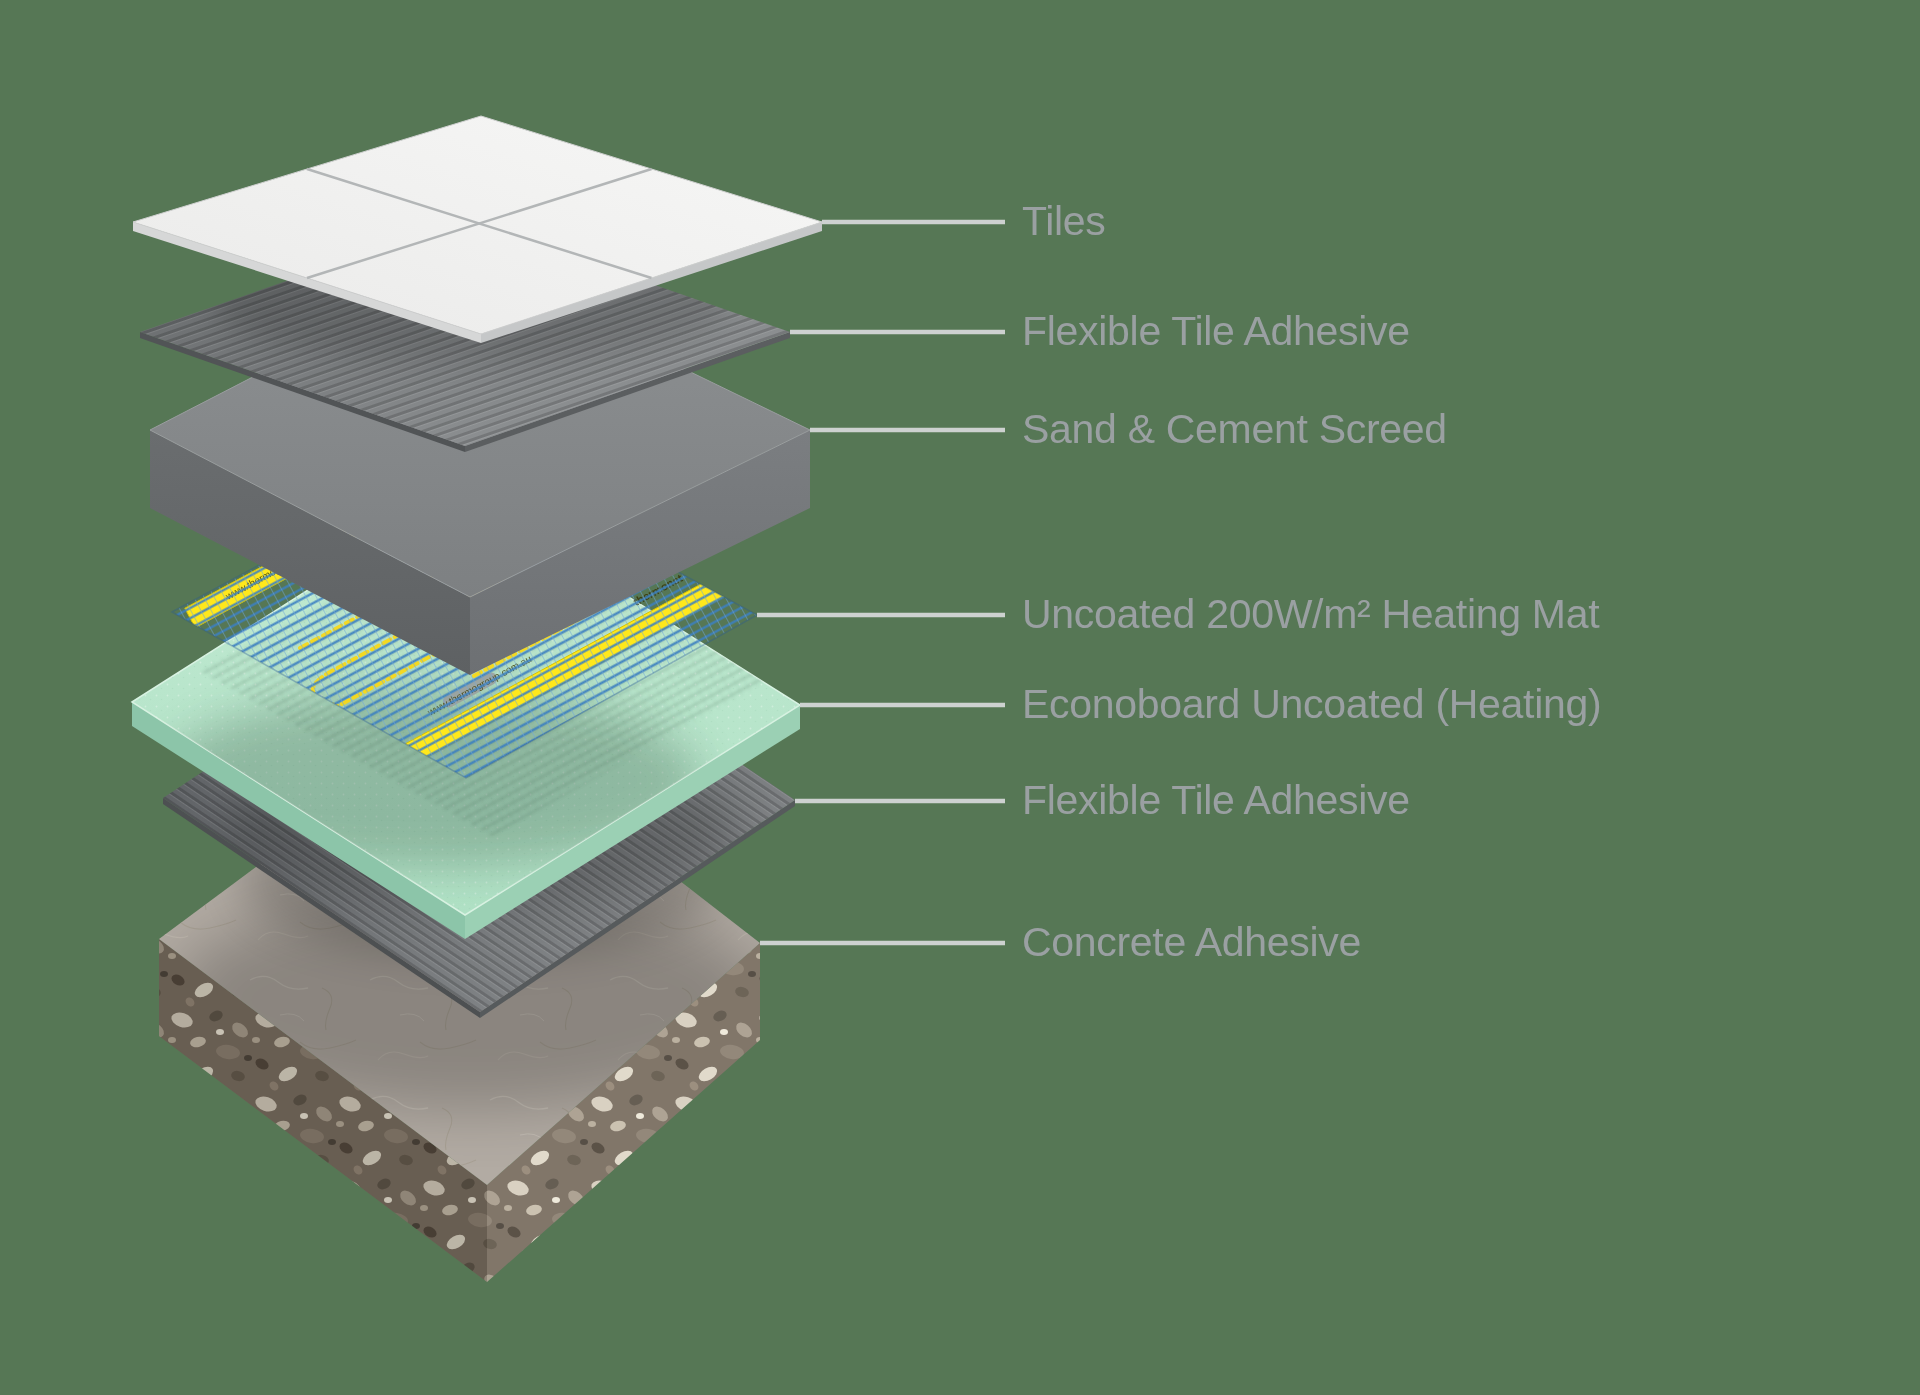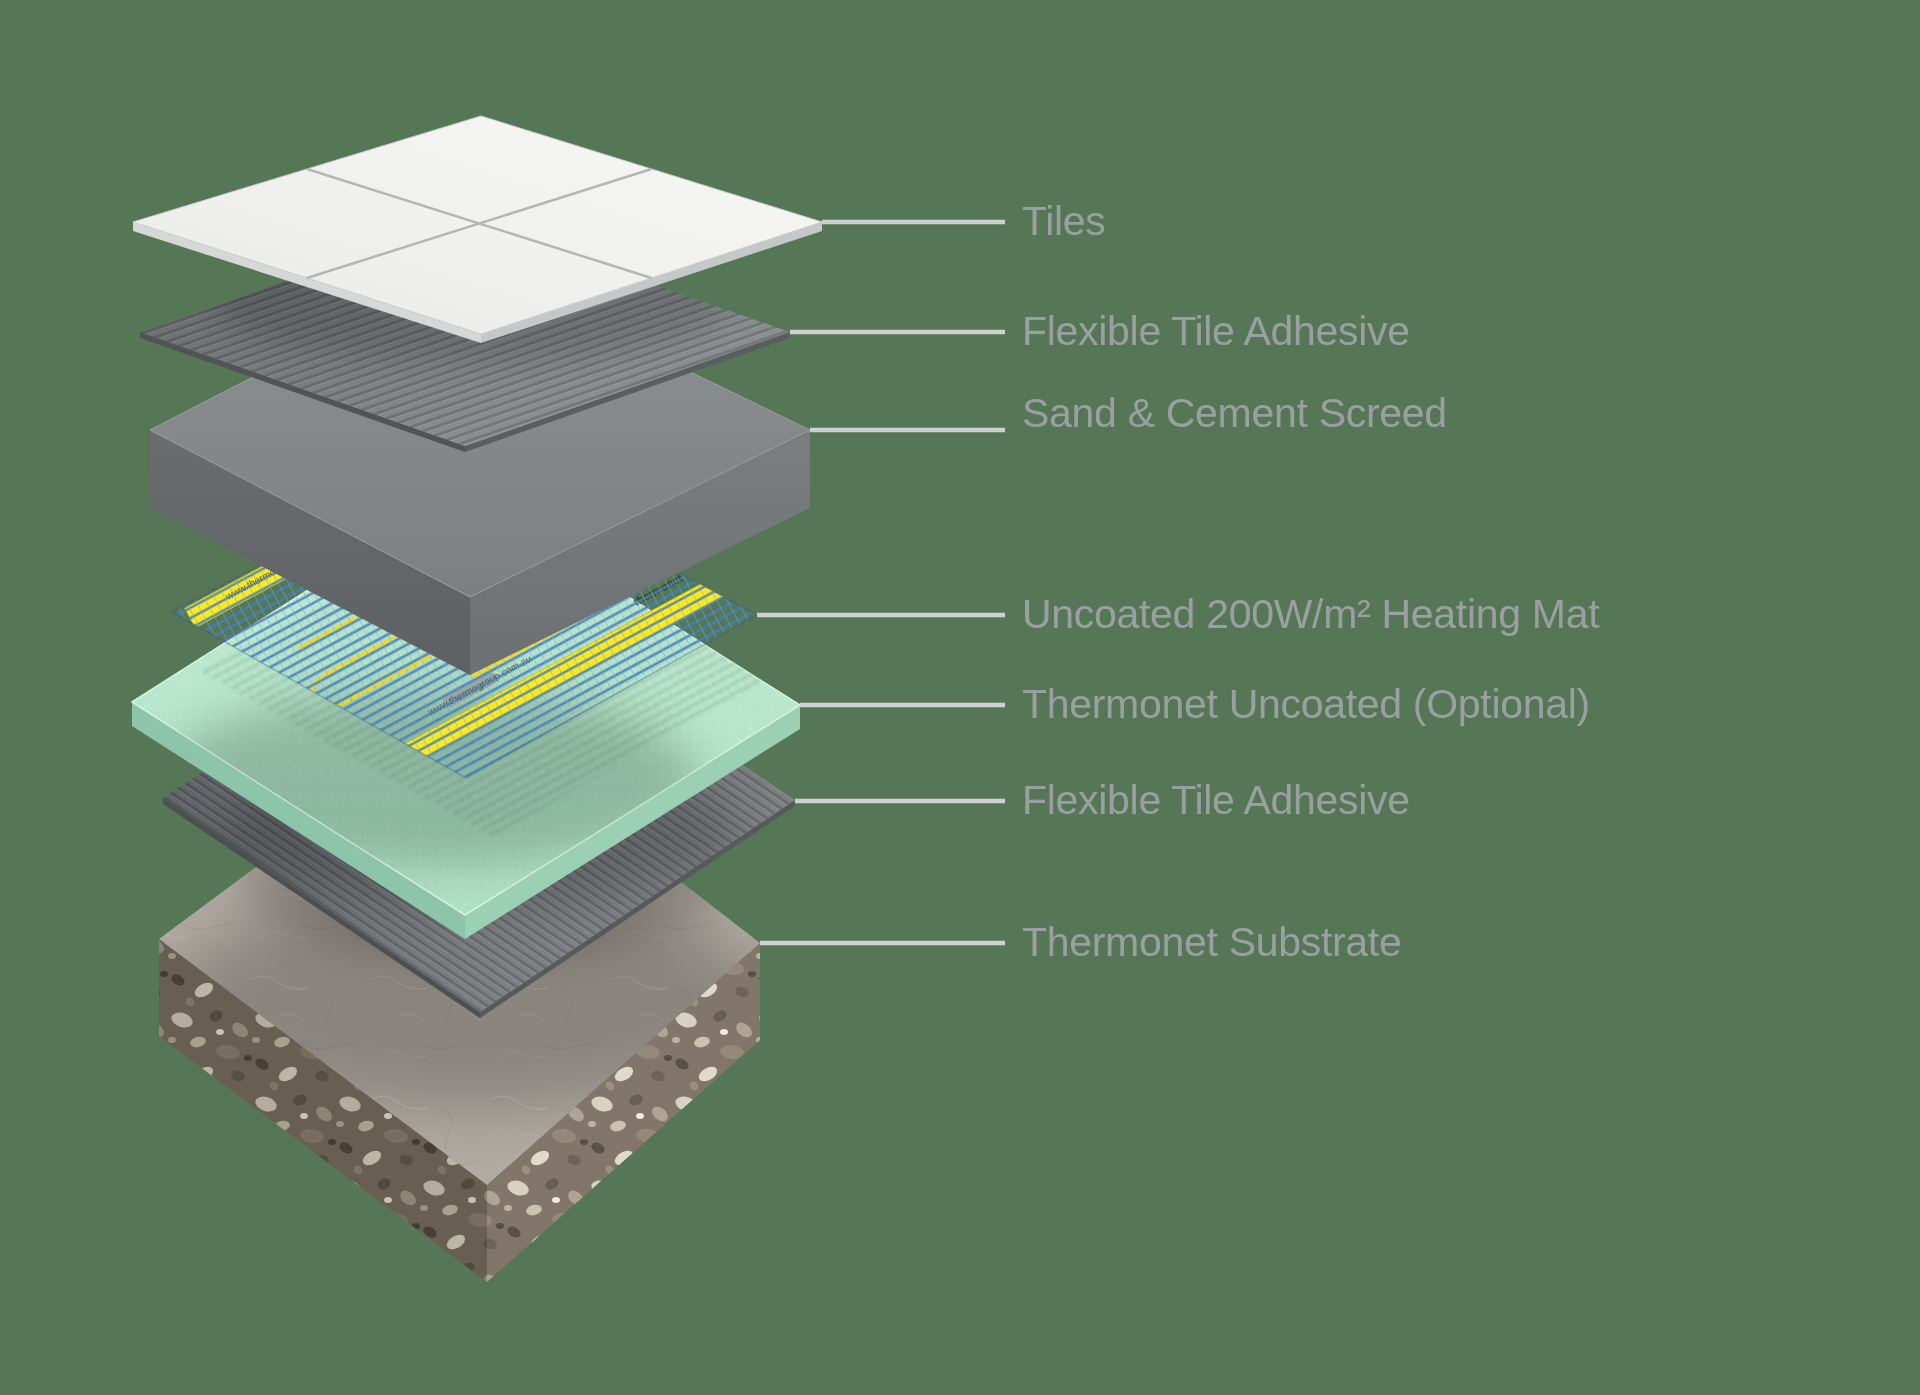--- a/index.html
+++ b/index.html
@@ -223,18 +223,18 @@
     <line x1="810" y1="430" x2="1005" y2="430"></line>
     <line x1="757" y1="615" x2="1005" y2="615"></line>
     <line x1="800" y1="705" x2="1005" y2="705"></line>
     <line x1="795" y1="801" x2="1005" y2="801"></line>
     <line x1="760" y1="943" x2="1005" y2="943"></line>
   </g>
 </svg>
 
   <div class="layer-label" style="top:222px">Tiles</div>
   <div class="layer-label" style="top:332px">Flexible Tile Adhesive</div>
-  <div class="layer-label" style="top:414px">Sand &amp; Cement Screed</div>
+  <div class="layer-label" style="top:430px">Sand &amp; Cement Screed</div>
   <div class="layer-label" style="top:615px">Uncoated 200W/m² Heating Mat</div>
-  <div class="layer-label" style="top:705px">Thermonet Uncoated (Optional)</div>
+  <div class="layer-label" style="top:705px">Econoboard Uncoated (Heating)</div>
   <div class="layer-label" style="top:801px">Flexible Tile Adhesive</div>
-  <div class="layer-label" style="top:943px">Thermonet Substrate</div>
+  <div class="layer-label" style="top:943px">Concrete Adhesive</div>
 </div>
 
 </body></html>

